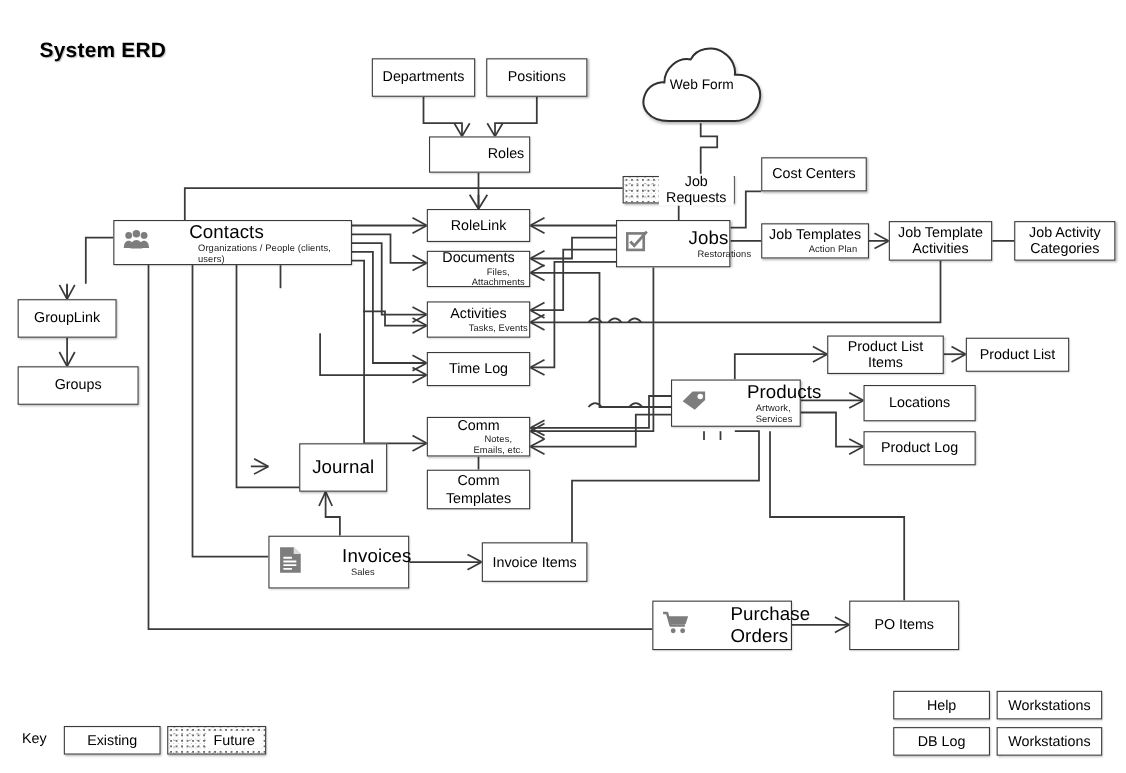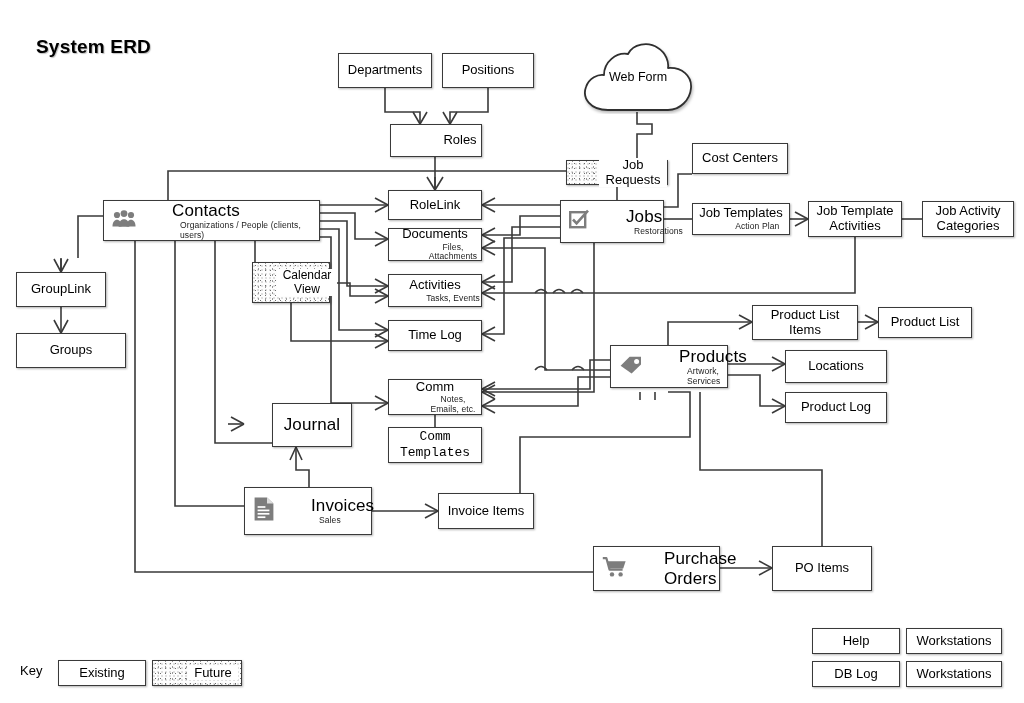--- a/index.html
+++ b/index.html
@@ -279,23 +279,20 @@
     <span class="lbl">Job Activity Categories</span>
   </div>
 
   <div class="node sz-md" style="left:388px;top:228px;width:94px;height:33px;">
     <span class="txtwrap" style="text-align:center;">
       <span class="lbl">Documents</span>
       <span class="sub">Files, Attachments</span>
     </span>
   </div>
 
-  <div class="node future sz-sm" style="left:252px;top:262px;width:78px;height:41px;">
-    <span class="lbl inner" style="max-width:52px;">Calendar View</span>
-  </div>
 
   <div class="node sz-md" style="left:388px;top:274px;width:94px;height:33px;">
     <span class="txtwrap" style="text-align:center;">
       <span class="lbl">Activities</span>
       <span class="sub">Tasks, Events</span>
     </span>
   </div>
 
   <div class="node sz-md" style="left:388px;top:320px;width:94px;height:31px;">
     <span class="lbl">Time Log</span>
@@ -338,21 +335,21 @@
     <span class="lbl">Product Log</span>
   </div>
 
   <div class="node sz-md" style="left:388px;top:379px;width:94px;height:36px;">
     <span class="txtwrap" style="text-align:center;">
       <span class="lbl">Comm</span>
       <span class="sub">Notes, Emails, etc.</span>
     </span>
   </div>
 
-  <div class="node sz-md" style="left:388px;top:427px;width:94px;height:36px;font-family:Liberation Mono, monospace;">
+  <div class="node sz-md" style="left:388px;top:427px;width:94px;height:36px;">
     <span class="lbl" style="line-height:1.2;">Comm Templates</span>
   </div>
 
   <div class="node sz-big" style="left:244px;top:403px;width:80px;height:44px;">
     <span class="lbl">Journal</span>
   </div>
 
   <div class="node iconnode" style="left:244px;top:487px;width:128px;height:48px;">
     <span class="ico">
       <svg width="22" height="26" viewBox="0 0 22 26">

